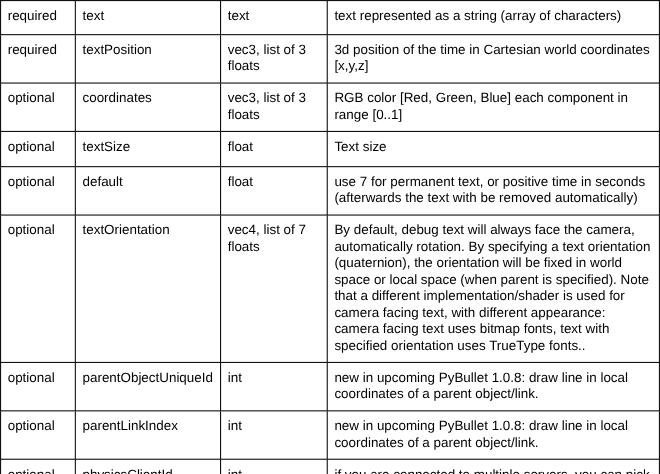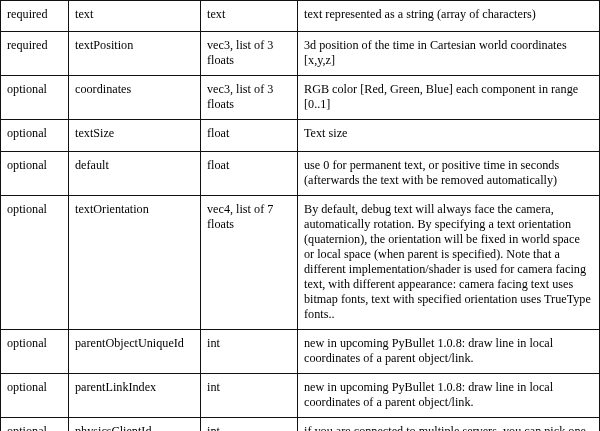--- a/index.html
+++ b/index.html
@@ -20,21 +20,20 @@
       width: 599px;
       margin: 0;
       font-size: 12.2px;
       line-height: 15px;
     }
     table.param-table td {
       border: 1.5px solid #111111;
       vertical-align: top;
       padding: 6px 6px 7px 6px;
       word-wrap: break-word;
-      font-family: Liberation Serif, serif;
     }
     col.c-req { width: 68px; }
     col.c-name { width: 132px; }
     col.c-type { width: 97px; }
     col.c-desc { width: 302px; }
     tr.r0 td { height: 17px; }
     tr.r1 td { height: 24px; }
     tr.r2 td { height: 24px; }
     tr.r3 td { height: 18px; }
     tr.r4 td { height: 28px; }
@@ -75,21 +74,21 @@
     <tr class="r3">
       <td>optional</td>
       <td>textSize</td>
       <td>float</td>
       <td>Text size</td>
     </tr>
     <tr class="r4">
       <td>optional</td>
       <td>default</td>
       <td>float</td>
-      <td>use 0 for permanent text, or positive time in seconds (afterwards the text with be removed automatically)</td>
+      <td>use 7 for permanent text, or positive time in seconds (afterwards the text with be removed automatically)</td>
     </tr>
     <tr class="r5">
       <td>optional</td>
       <td>textOrientation</td>
       <td>vec4, list of 7 floats</td>
       <td>By default, debug text will always face the camera, automatically rotation. By specifying a text orientation (quaternion), the orientation will be fixed in world space or local space (when parent is specified). Note that a different implementation/shader is used for camera facing text, with different appearance: camera facing text uses bitmap fonts, text with specified orientation uses TrueType fonts..</td>
     </tr>
     <tr class="r6">
       <td>optional</td>
       <td>parentObjectUniqueId</td>

